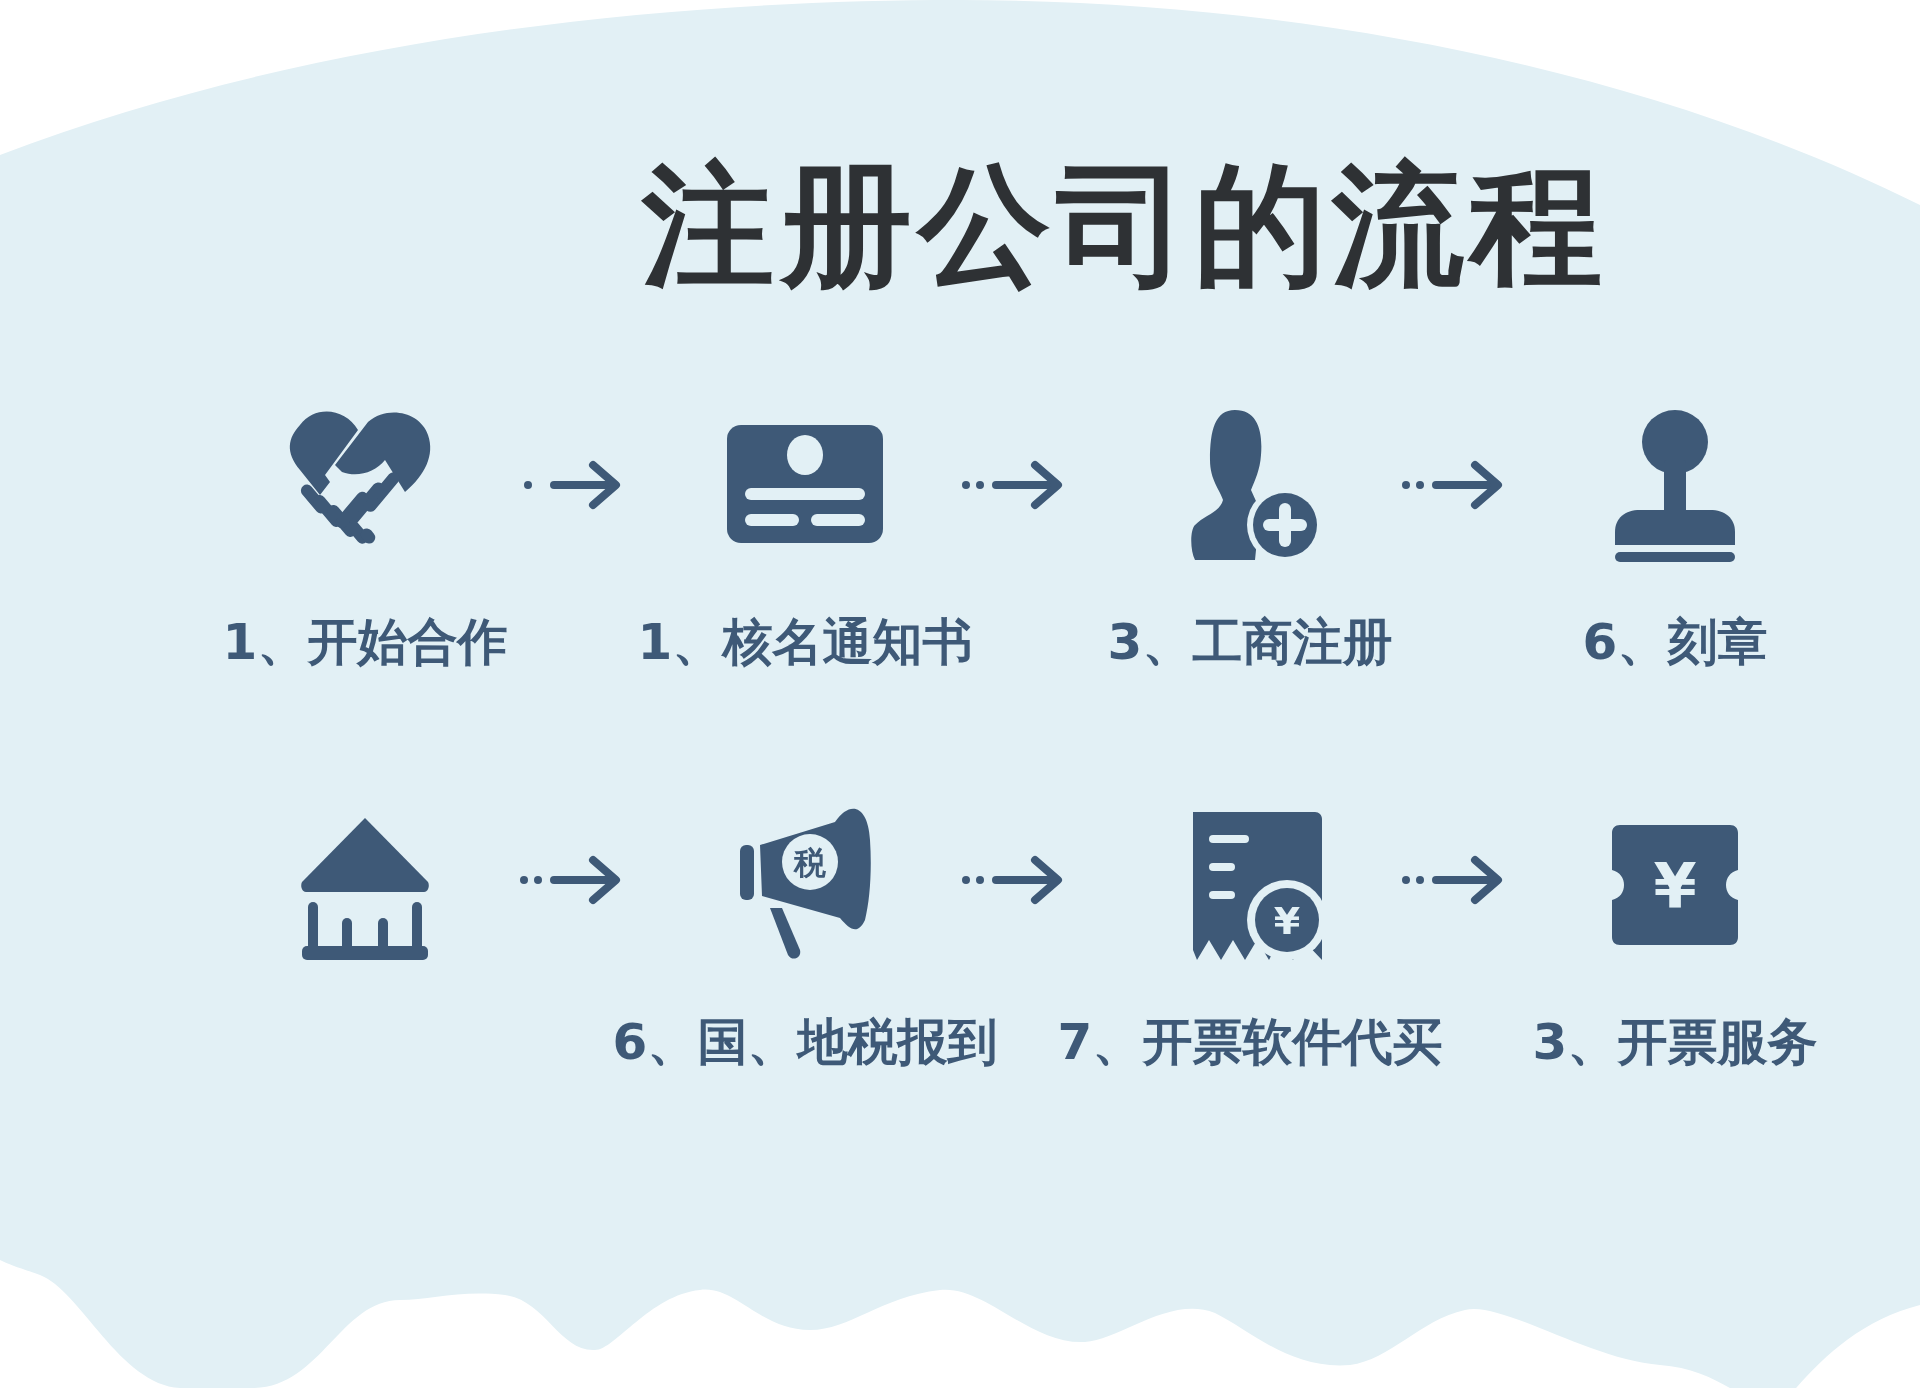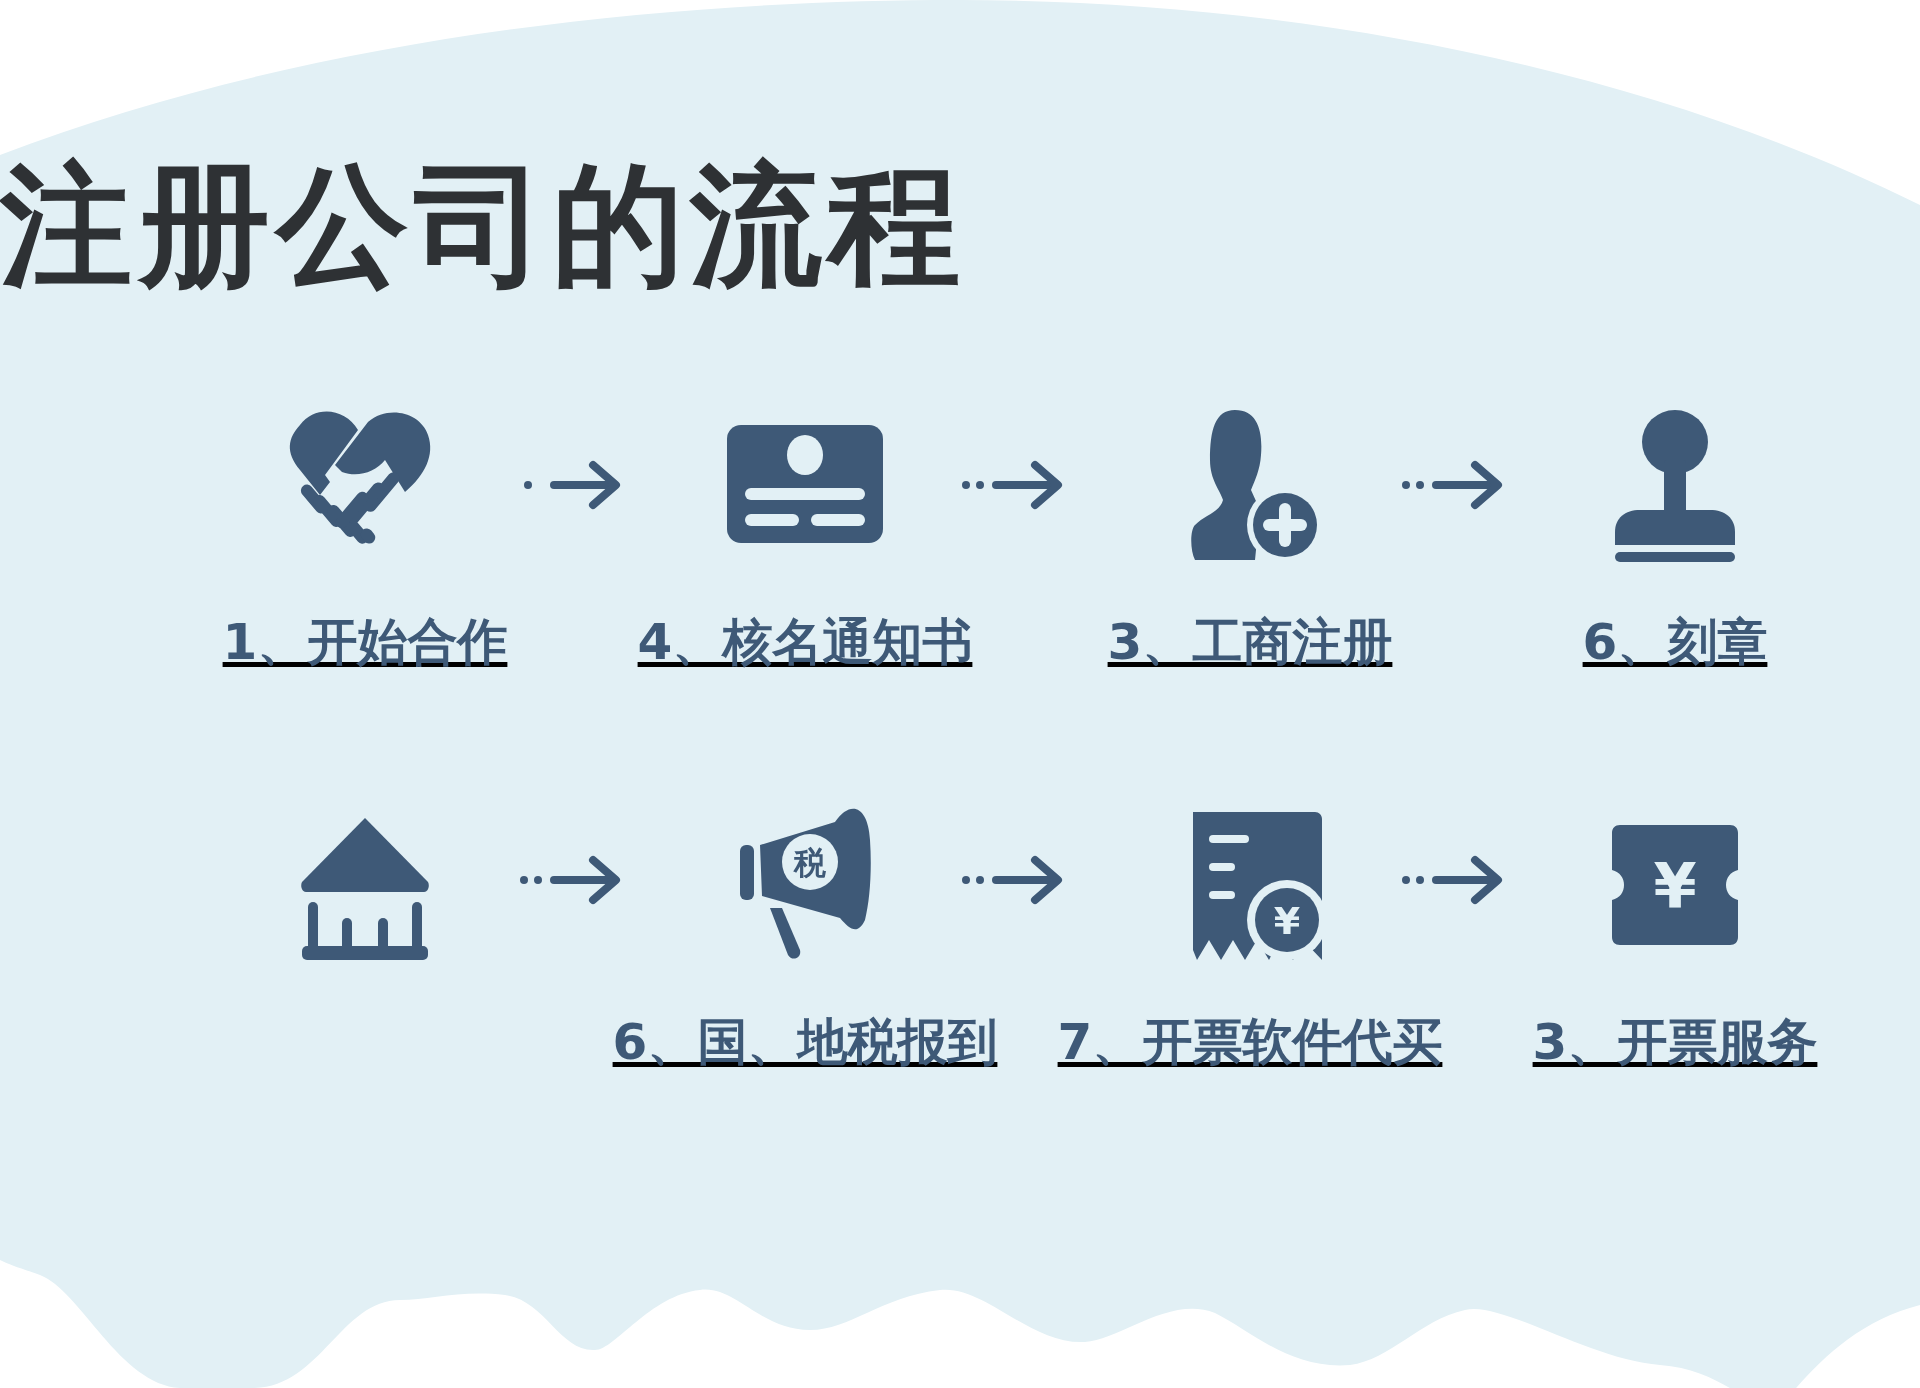--- a/index.html
+++ b/index.html
@@ -4,25 +4,25 @@
 <style>
   html, body { margin: 0; padding: 0; }
   body {
     width: 1920px; height: 1388px; position: relative; overflow: hidden;
     background: #ffffff;
     font-family: "DejaVu Sans", "Liberation Sans", sans-serif;
   }
   .bg-svg { position: absolute; left: 0; top: 0; width: 1920px; height: 1388px; }
   .title {
     position: absolute; left: 0; width: 1608px; top: 150px;
-    text-align: left; font-size: 132px; font-weight: bold; color: #2e3134;
+    text-align: right; font-size: 132px; font-weight: bold; color: #2e3134;
     letter-spacing: 6px; line-height: 150px;
   }
   .step {
-    position: absolute; width: 420px; text-align: center; text-decoration: underline;
+    position: absolute; width: 420px; text-align: center;
   }
   .step .icon { width: 170px; height: 170px; margin: 0 auto; display: block; }
   .step .label {
     margin-top: 42px; font-size: 50px; font-weight: bold; color: #3e5977;
     white-space: nowrap; line-height: 60px;
   }
   .arrow { position: absolute; width: 110px; height: 50px; }
 </style>
 </head>
 <body>
@@ -69,21 +69,21 @@
 </svg>
 
 <div class="step" style="left:595px; top:400px;">
   <svg class="icon" viewBox="0 0 170 170">
     <rect x="7" y="25" width="156" height="118" rx="14" fill="#3e5977"></rect>
     <ellipse cx="85" cy="55" rx="18" ry="20" fill="#e2f0f5"></ellipse>
     <rect x="25" y="88" width="120" height="12" rx="6" fill="#e2f0f5"></rect>
     <rect x="25" y="114" width="54" height="12" rx="6" fill="#e2f0f5"></rect>
     <rect x="91" y="114" width="54" height="12" rx="6" fill="#e2f0f5"></rect>
   </svg>
-  <div class="label">4、核名通知书</div>
+  <div class="label">1、核名通知书</div>
 </div>
 
 <svg class="arrow" style="left:960px; top:460px;" viewBox="0 0 110 50">
   <g fill="#3e5977" stroke="#3e5977">
     <circle cx="6" cy="25" r="4" stroke="none"></circle>
     <circle cx="20" cy="25" r="4" stroke="none"></circle>
     <line x1="36" y1="25" x2="95" y2="25" stroke-width="8" stroke-linecap="round"></line>
     <polyline points="75,5 98,25 75,45" fill="none" stroke-width="8" stroke-linecap="round" stroke-linejoin="round"></polyline>
   </g>
 </svg>

